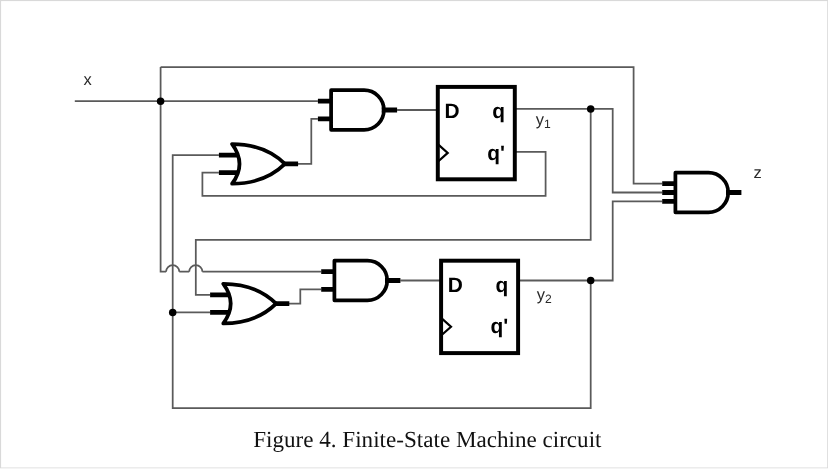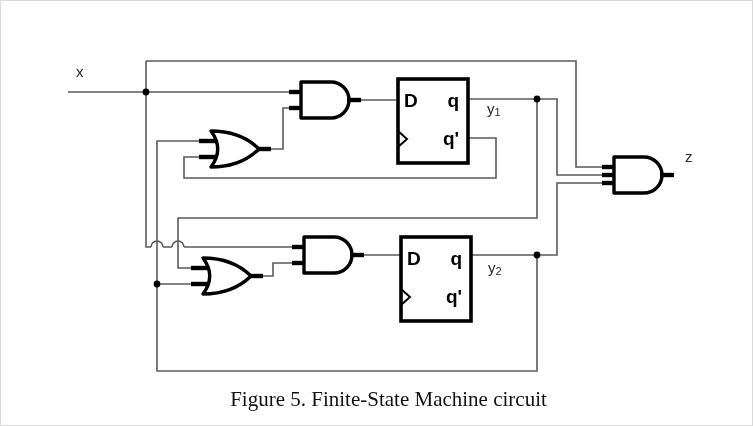--- a/index.html
+++ b/index.html
@@ -79,14 +79,14 @@
       </g>
       <circle cx="145" cy="91" r="3.4" fill="#000000"></circle>
       <circle cx="536" cy="98" r="3.4" fill="#000000"></circle>
       <circle cx="536" cy="254" r="3.4" fill="#000000"></circle>
       <circle cx="156" cy="283" r="3.4" fill="#000000"></circle>
       <text x="75" y="76" fill="#2a2a2a" font-size="15px" font-family="&quot;Liberation Sans&quot;,sans-serif">x</text>
       <text x="684" y="161" fill="#2a2a2a" font-size="15px" font-family="&quot;Liberation Sans&quot;,sans-serif">z</text>
       <text x="486" y="113" fill="#2a2a2a" font-size="15px" font-family="&quot;Liberation Sans&quot;,sans-serif"><tspan>y</tspan><tspan font-size="11px" dy="2">1</tspan></text>
       <text x="487" y="272" fill="#2a2a2a" font-size="15px" font-family="&quot;Liberation Sans&quot;,sans-serif"><tspan>y</tspan><tspan font-size="11px" dy="2">2</tspan></text>
     </svg>
-  <div class="caption">Figure 5. Finite-State Machine circuit</div>
+  <div class="caption">Figure 4. Finite-State Machine circuit</div>
 </div>
 
 </body></html>

